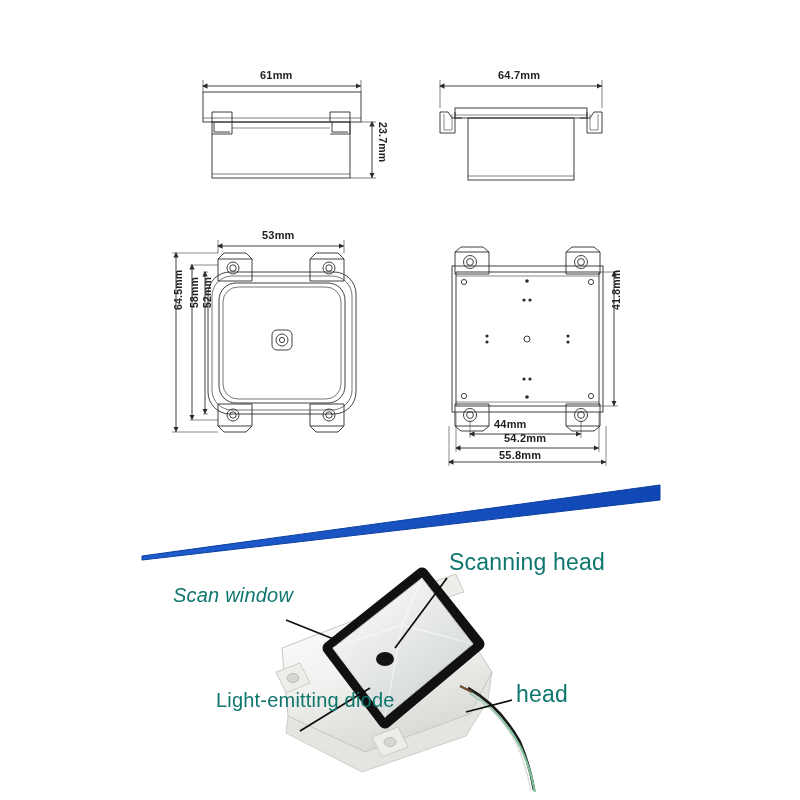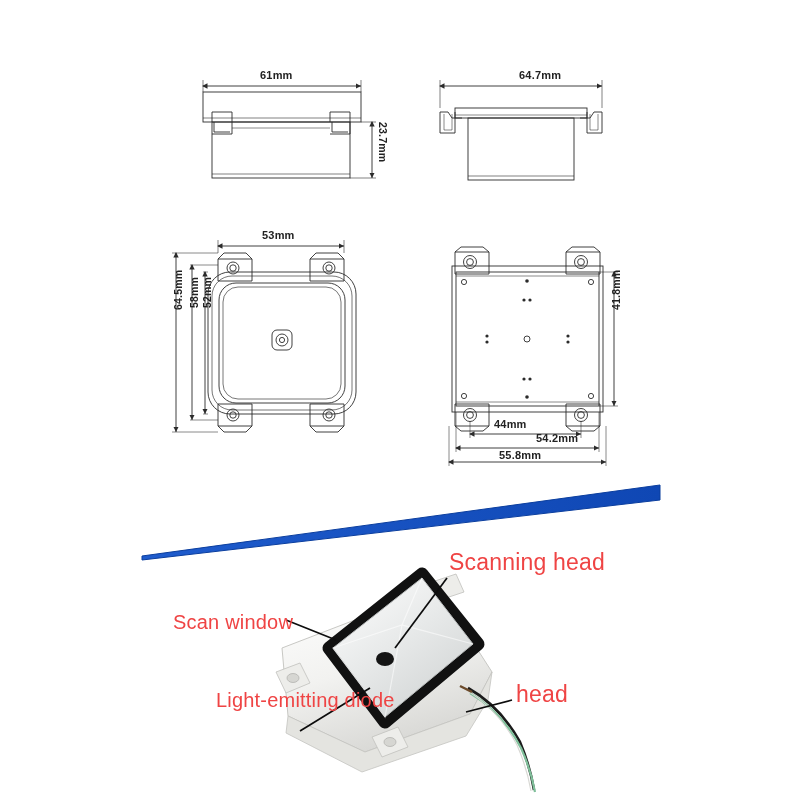--- a/index.html
+++ b/index.html
@@ -7,21 +7,21 @@
     width:800px;height:800px;background:#ffffff;overflow:hidden;
     font-family:"Liberation Sans",sans-serif;position:relative;
   }
   #sheet{position:absolute;inset:0;width:800px;height:800px;}
   .lbl{
     position:absolute;color:#1a1a1a;font-family:"Liberation Sans",sans-serif;
     white-space:nowrap;letter-spacing:.2px;
   }
   .dim{font-size:11px;color:#222;font-weight:600;}
   .dimv{font-size:10.5px;color:#222;font-weight:600;transform-origin:0 0;}
-  .photolbl{font-size:20px;color:#ef4444;}
+  .photolbl{font-size:20px;color:#0f766e;}
   .photolbl.big{font-size:23px;}
   svg{display:block;overflow:visible;}
 </style>
 </head>
 <body>
 
 <svg id="sheet" viewBox="0 0 800 800">
   <defs>
     <marker id="ar" markerWidth="7" markerHeight="7" refX="6" refY="3" orient="auto">
       <path d="M0,0 L6,3 L0,6 z" fill="#2b2b2b"></path>
@@ -238,28 +238,28 @@
       <line x1="286" y1="620" x2="336" y2="640"></line>
       <line x1="512" y1="700" x2="466" y2="712"></line>
       <line x1="300" y1="731" x2="370" y2="688"></line>
     </g>
   </g>
 </svg>
 
 <div class="lbl dim" style="left:260px;top:69px;text-align:center;">61mm</div>
 <div class="lbl dimv" style="left:389px;top:122px;transform:rotate(90deg);">23.7mm</div>
 
-<div class="lbl dim" style="left:498px;top:69px;margin-left:21px;">64.7mm</div>
+<div class="lbl dim" style="left:498px;top:69px;">64.7mm</div>
 
 <div class="lbl dim" style="left:262px;top:229px;">53mm</div>
 <div class="lbl dimv" style="left:172px;top:310px;transform:rotate(-90deg);">64.5mm</div>
 <div class="lbl dimv" style="left:188px;top:308px;transform:rotate(-90deg);">58mm</div>
 <div class="lbl dimv" style="left:201px;top:308px;transform:rotate(-90deg);">52mm</div>
 
 <div class="lbl dim" style="left:494px;top:418px;">44mm</div>
-<div class="lbl dim" style="left:504px;top:432px;margin-left:32px;">54.2mm</div>
+<div class="lbl dim" style="left:504px;top:432px;">54.2mm</div>
 <div class="lbl dim" style="left:499px;top:449px;text-align:right;">55.8mm</div>
 <div class="lbl dimv" style="left:610px;top:310px;transform:rotate(-90deg);">41.8mm</div>
 
 <div class="lbl photolbl big" style="left:449px;top:549px;">Scanning head</div>
-<div class="lbl photolbl" style="left:173px;top:611px;">Scan window</div>
+<div class="lbl photolbl" style="left:173px;top:584px;font-style:italic;">Scan window</div>
 <div class="lbl photolbl big" style="left:516px;top:681px;">head</div>
 <div class="lbl photolbl" style="left:216px;top:689px;">Light-emitting diode</div>
 
 </body></html>

